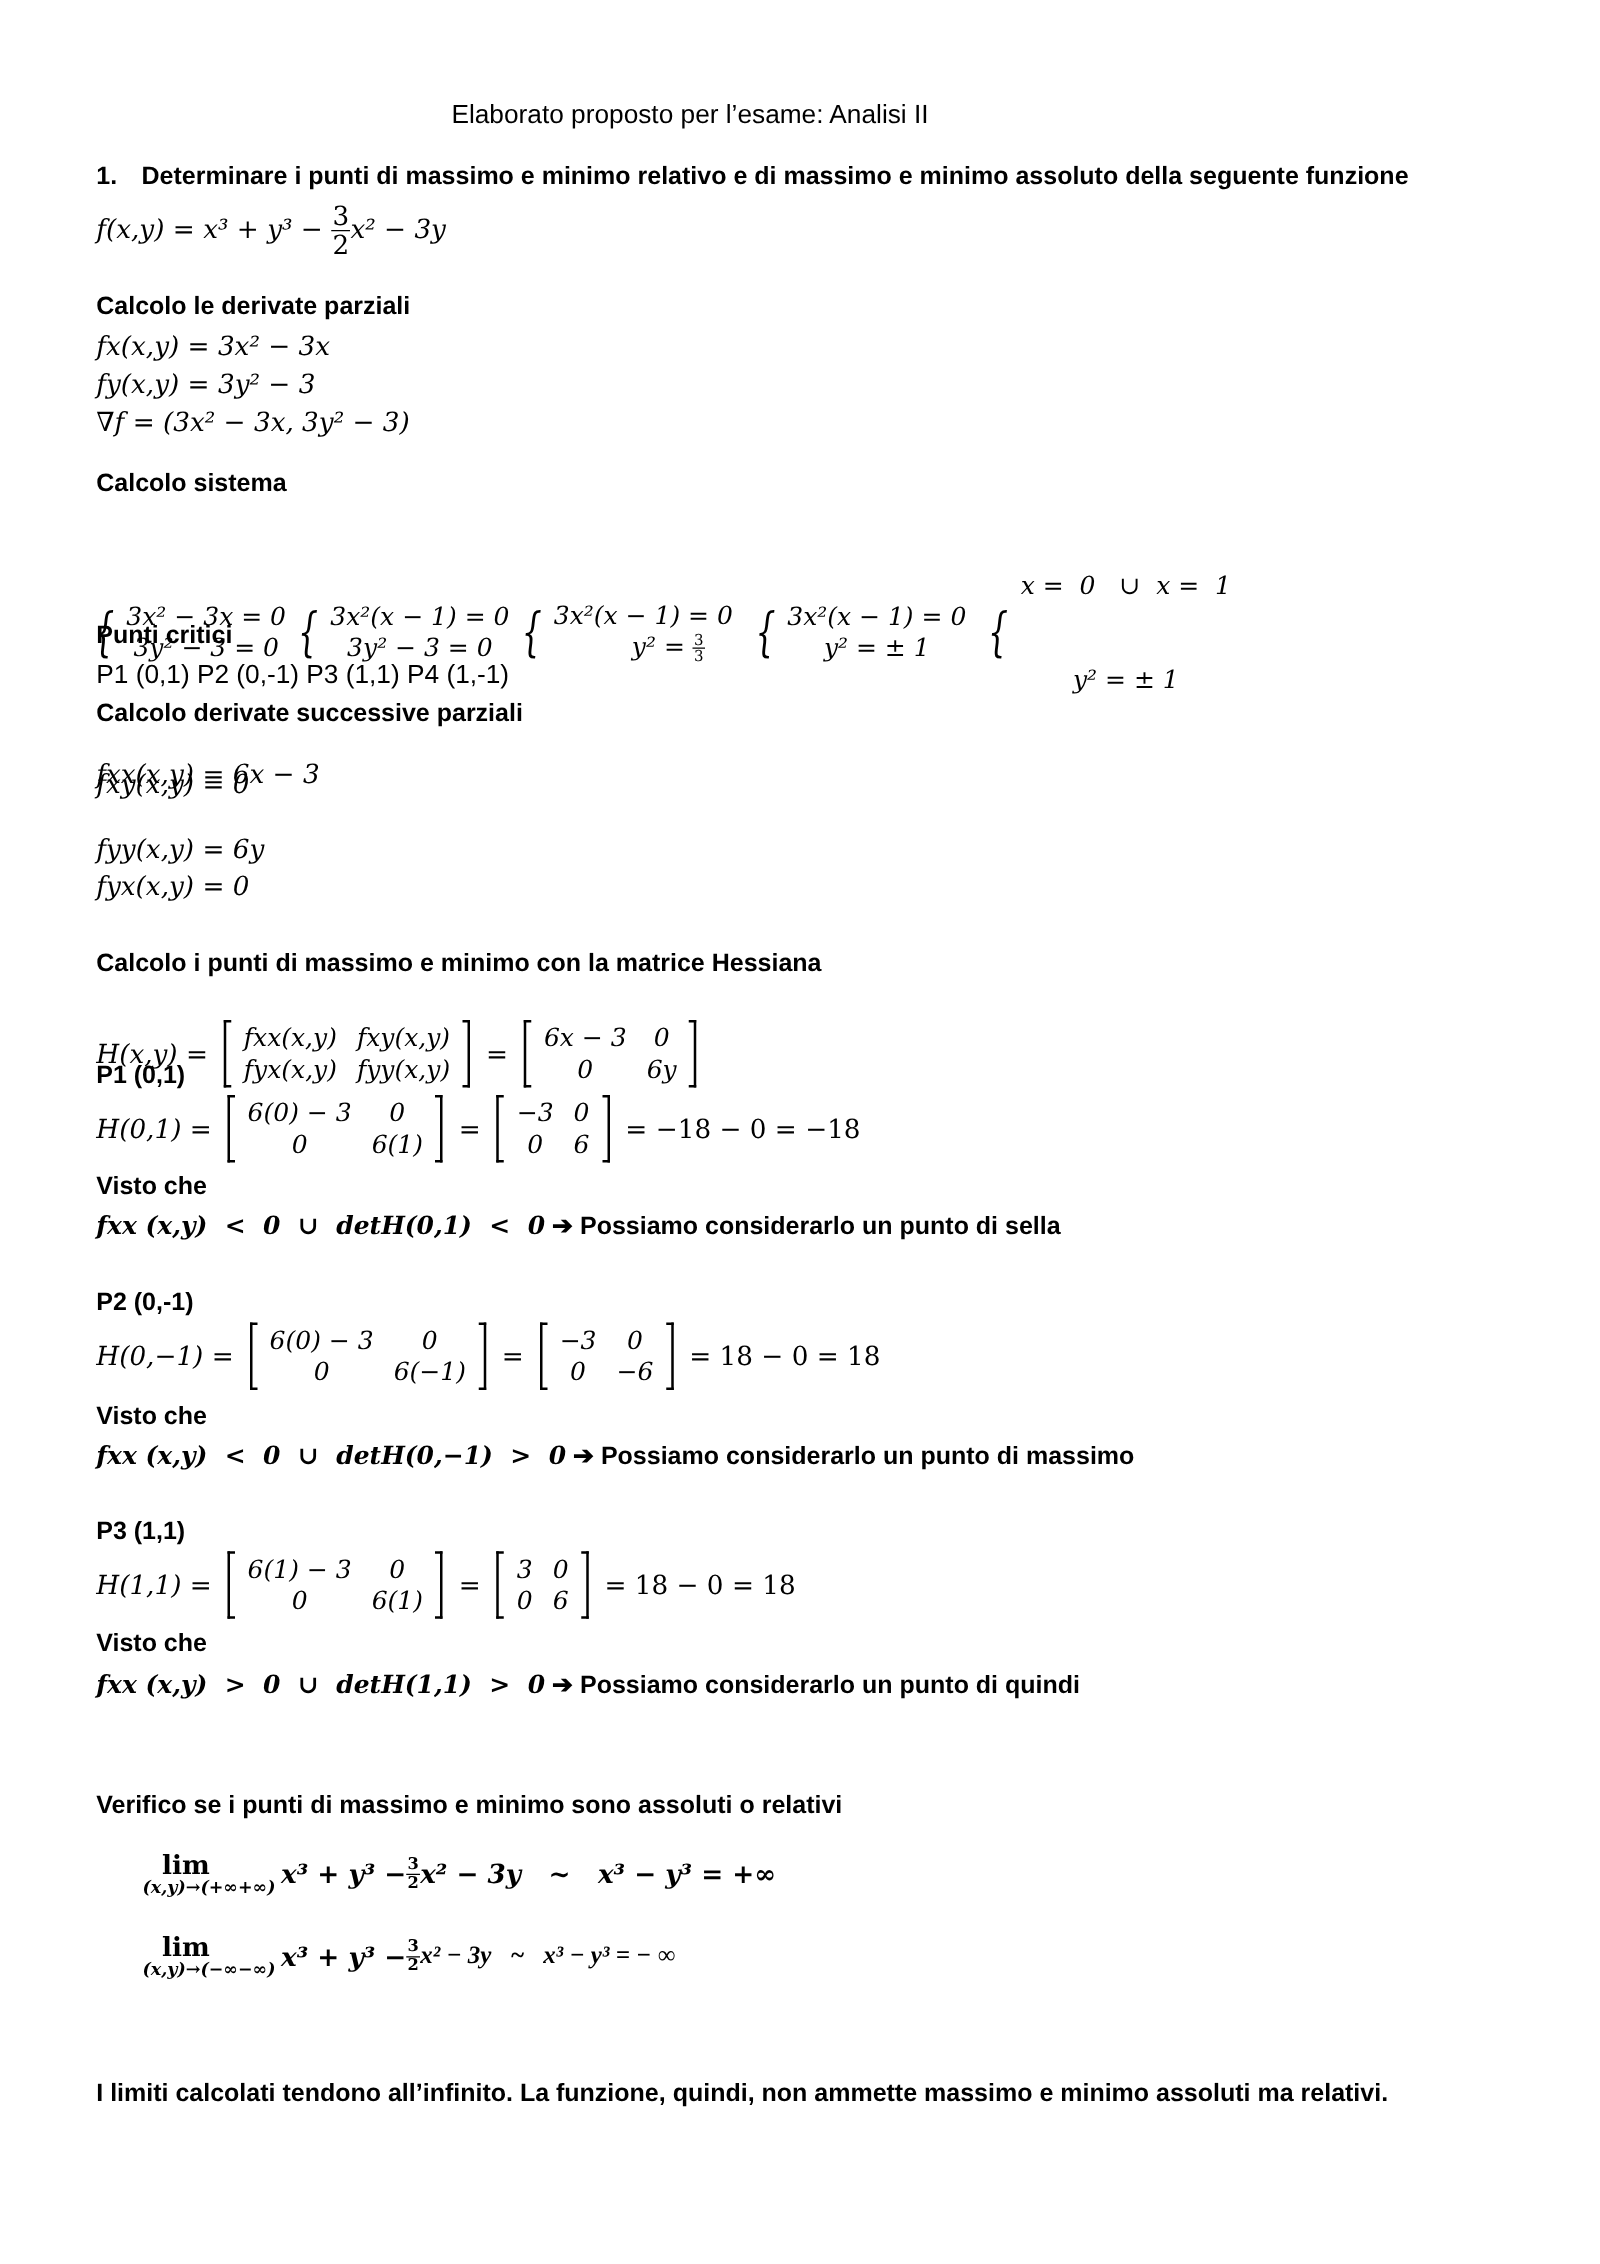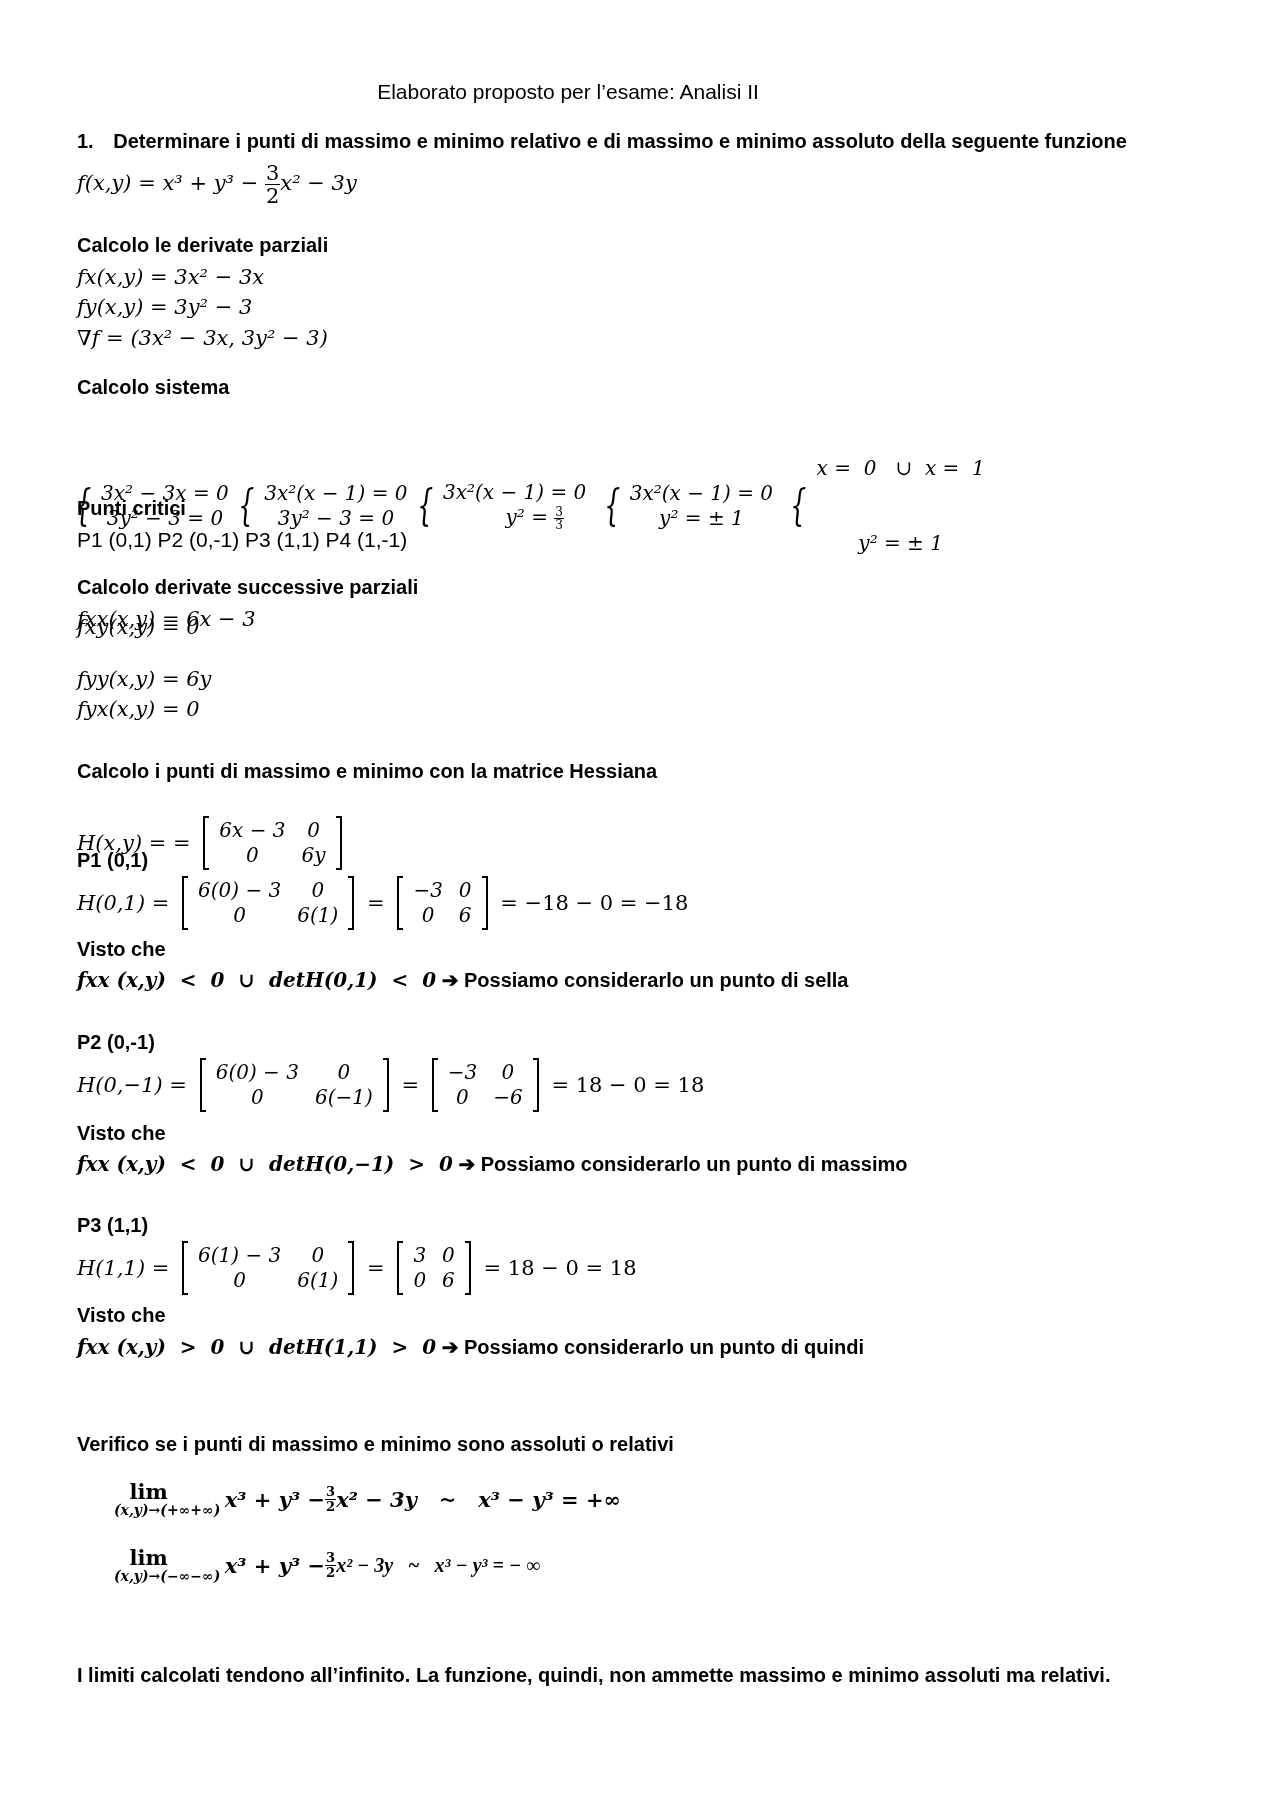--- a/index.html
+++ b/index.html
@@ -2,21 +2,21 @@
 <html><head>
 <meta charset="utf-8">
 <style>
   html, body { margin:0; padding:0; background:#ffffff; }
   body { width:1280px; height:1811px; position:relative; overflow:hidden; color:#000; font-family:"Liberation Sans", sans-serif; }
   .abs { position:absolute; white-space:nowrap; }
   .sans { font-family:"Liberation Sans", sans-serif; }
   .math { font-family:"DejaVu Serif", serif; }
   .mathi { font-family:"DejaVu Serif", serif; font-style:italic; }
   .bold { font-weight:bold; }
-  .title { font-size:21px; left:16px; width:1104px; text-align:center; top:80px; }
+  .title { font-size:21px; left:0; width:1104px; text-align:center; top:80px; }
   .h { font-size:20px; font-weight:bold; left:77px; }
   .t { font-size:21px; left:77px; }
   .eq { font-size:21px; left:77px; }
   .frac { display:inline-block; vertical-align:middle; text-align:center; font-style:normal; line-height:1.05; }
   .frac span { display:block; }
   .frac .num { border-bottom:1px solid #000; padding:0 1px; }
   .brace { display:inline-block; vertical-align:middle; font-size:42px; line-height:1; transform:scaleX(0.6); margin:0 -2px; }
   .sys { display:inline-block; vertical-align:middle; line-height:1.25; font-size:20px; }
   .sys div { text-align:center; }
   .mat { display:inline-block; vertical-align:middle; border-left:2px solid #000; border-right:2px solid #000; padding:2px 6px; position:relative; margin:0 6px; }
@@ -74,29 +74,41 @@
   <span class="brace" style="margin-left:6px;">{</span>
   <span class="sys" style="white-space:pre;">
     <div>x =  0   ∪  x =  1</div>
     <div>y² = ± 1</div>
   </span>
 </div>
 
 <div class="abs h" style="top:497px;">Punti critici</div>
 <div class="abs t" style="top:528px;">P1 (0,1) P2 (0,-1) P3 (1,1) P4 (1,-1)</div>
 
-<div class="abs h" style="top:576px;text-align:center;">Calcolo derivate successive parziali</div>
+<div class="abs h" style="top:560px;text-align:center;">Calcolo derivate successive parziali</div>
 <div class="abs eq mathi" style="top:607px;">fxx(x,y) = 6x − 3</div>
 <div class="abs eq mathi" style="top:615px;">fxy(x,y) = 0</div>
 <div class="abs eq mathi" style="top:667px;">fyy(x,y) = 6y</div>
 <div class="abs eq mathi" style="top:697px;">fyx(x,y) = 0</div>
 
 <div class="abs h" style="top:760px;">Calcolo i punti di massimo e minimo con la matrice Hessiana</div>
 <div class="abs mathi" style="left:77px; top:816px; font-size:21px;">
   <span style="vertical-align:middle;">H(x,y)  =</span>
+  <span class="mat"><table>
+    <tbody>
+          <tr>
+            <td>fxx(x,y)</td>
+            <td>fxy(x,y)</td>
+          </tr>
+    <tr>
+            <td>fyx(x,y)</td>
+            <td>fyy(x,y)</td>
+          </tr>
+  </tbody>
+      </table></span>
   <span style="vertical-align:middle;">=</span>
   <span class="mat"><table>
     <tbody>
           <tr>
             <td>6x − 3</td>
             <td>0</td>
           </tr>
     <tr>
             <td>0</td>
             <td>6y</td>

